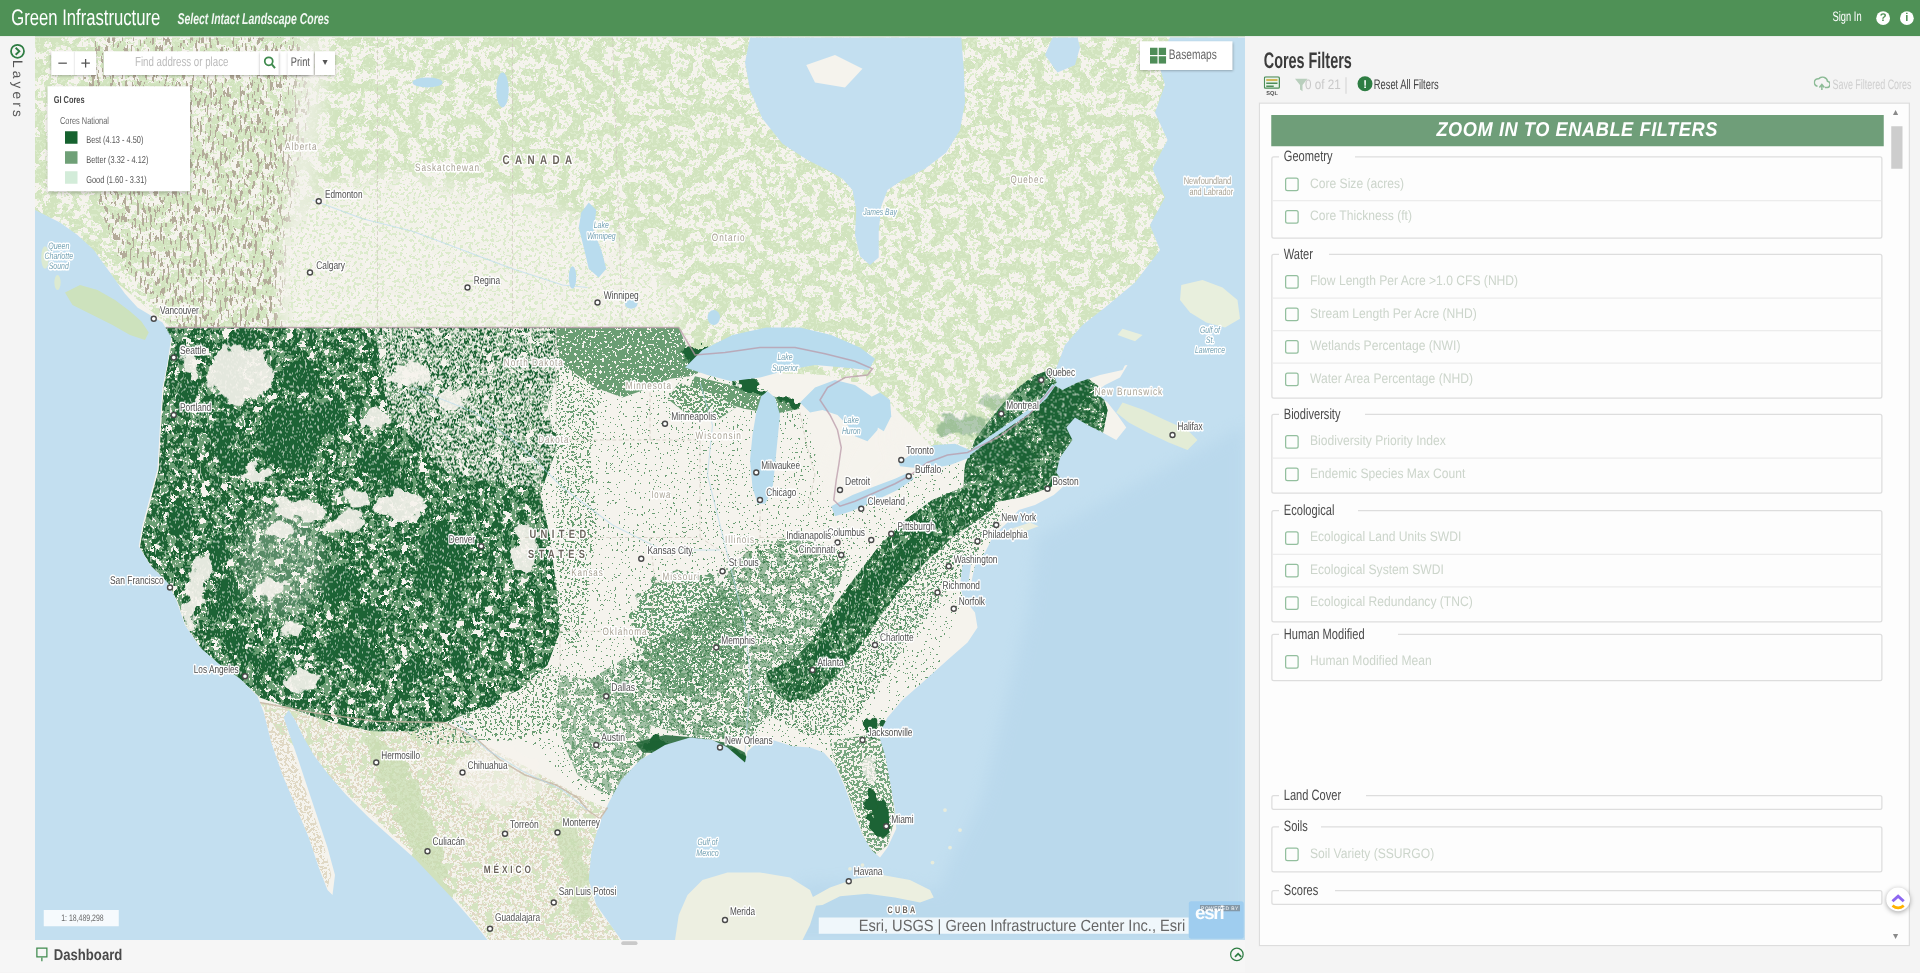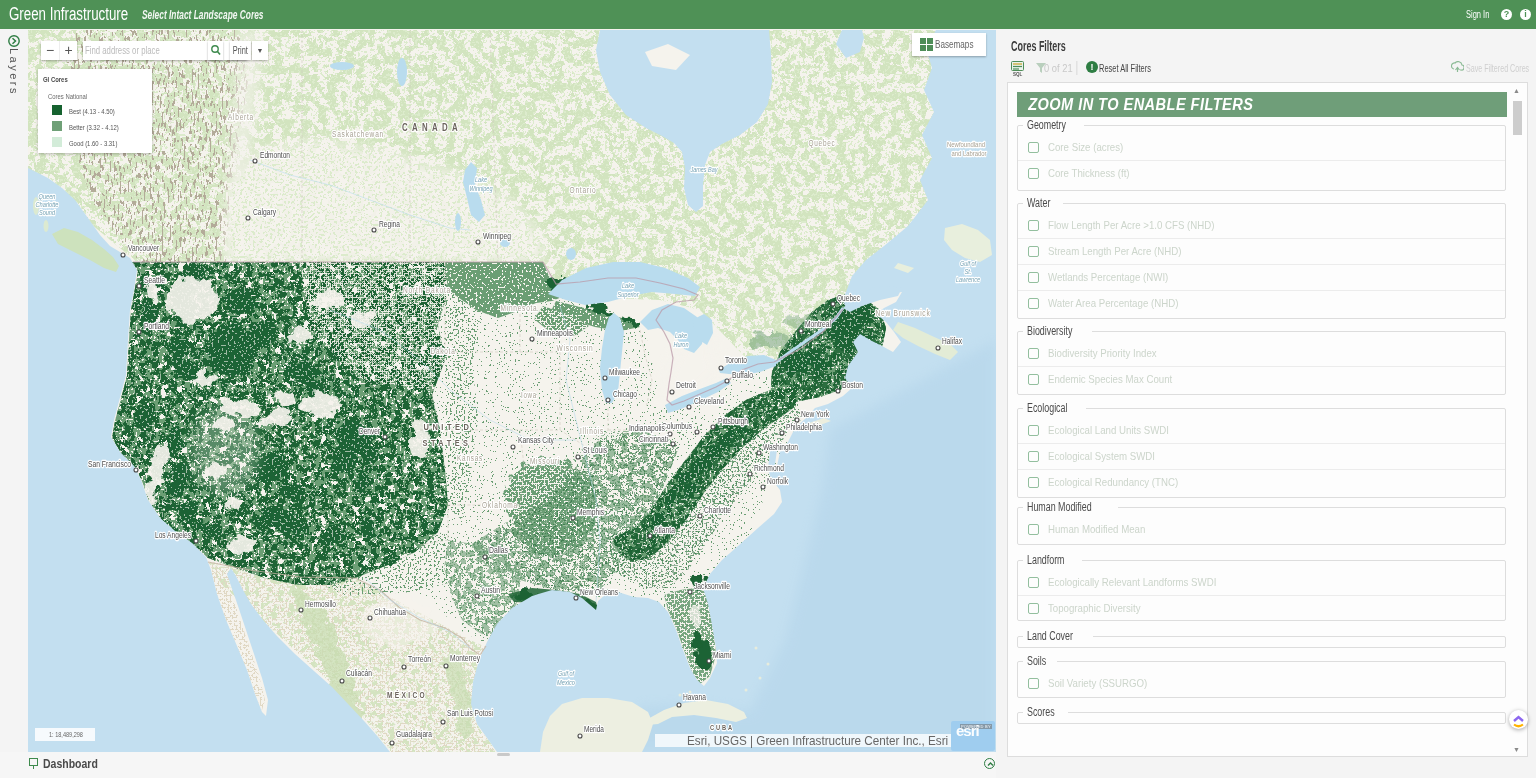--- a/index.html
+++ b/index.html
@@ -7,21 +7,21 @@
 #hdr .t{position:absolute;left:9px;top:4px;font-size:18px}
 #hdr .s{position:absolute;left:142px;top:8px;font-size:12.5px;font-style:italic;font-weight:bold;color:#f2f7f2}
 #hdr .si{position:absolute;left:1466px;top:8px;font-size:11px}
 .hic{position:absolute;top:9px;width:11px;height:11px;border-radius:50%;background:#fff;color:#4f9156;font-size:9px;font-weight:bold;text-align:center;line-height:11px}
 #strip{position:absolute;left:0;top:29px;width:28px;height:749px;background:#f4f4f4}
 #strip .lt{position:absolute;left:7.5px;top:19px;writing-mode:vertical-rl;font-size:11px;color:#555;letter-spacing:2.5px}
 #map{position:absolute;left:28px;top:29px;width:968px;height:723px;overflow:hidden}
 .ov{position:absolute;box-shadow:0 1px 2px rgba(0,0,0,.3);background:#fff}
 #zoomb{left:13px;top:12px;width:36px;height:19px}
 #zoomb span{position:absolute;top:0;width:18px;height:19px;text-align:center;font-size:14px;color:#555;line-height:18px}
-#srch{left:55px;top:12px;width:164px;height:19px;font-size:10.5px;color:#bbb;line-height:19px;padding-left:2px}
+#srch{left:55px;top:12px;width:164px;height:19px;font-size:10.5px;color:#bbb;line-height:19px;padding-left:25px}
 #srchi{position:absolute;left:180px;top:12px;width:15px;height:19px}
 #printb{left:202px;top:12px;width:21px;height:19px;font-size:10px;color:#555;text-align:right;line-height:19px}
 #printd{left:224px;top:12px;width:16px;height:19px;color:#555;font-size:7px;text-align:center;line-height:19px}
 #legend{left:10px;top:40px;width:114px;height:84px;box-shadow:0 1px 3px rgba(0,0,0,.25)}
 #legend .h{position:absolute;left:5px;top:6px;font-size:8px;font-weight:bold;color:#4a4a4a}
 #legend .sh{position:absolute;left:10px;top:23px;font-size:8px;color:#6a6a6a}
 .lrow{position:absolute;left:14px;font-size:8px;color:#555}
 .lsw{position:absolute;width:10px;height:10px}
 #bmaps{left:884px;top:4px;width:74px;height:23px;font-size:11px;color:#666;line-height:23px}
 #scalebox{left:7px;top:699px;width:60px;height:13px;font-size:7.5px;color:#666;text-align:right;line-height:13px;box-shadow:none;background:rgba(255,255,255,.85)}
@@ -29,24 +29,24 @@
 #esri{position:absolute;right:1px;top:692px;width:44px;height:30px;background:#9ecdf0;border-radius:2px;opacity:.95}
 #esri .p{position:absolute;right:3px;top:3px;font-size:4px;color:#fff;background:rgba(125,139,150,.85);padding:0 1px;letter-spacing:.3px}
 #esri .e{position:absolute;left:5px;top:1px;font-size:15px;font-weight:bold;color:#fff;letter-spacing:-1px}
 #dash{position:absolute;left:0;top:752px;width:996px;height:26px;background:#f6f6f6}
 #dash .ic{position:absolute;left:29px;top:6px;width:9px;height:8px;border:1.5px solid #3e8a4d}
 #dash .ic:after{content:"";position:absolute;left:2.5px;top:7px;width:1.5px;height:3px;background:#3e8a4d}
 #dash .t{position:absolute;left:43px;top:5px;font-size:12.5px;font-weight:bold;color:#4a4a4a}
 #dash .up{position:absolute;left:984px;top:6px;width:11px;height:11px;border:1.3px solid #2e7d43;border-radius:50%}
 #dash .dr{position:absolute;left:497px;top:1px;width:13px;height:3px;border-radius:2px;background:#c9c9c9}
 #panel{position:absolute;left:996px;top:29px;width:540px;height:749px;background:#f4f4f4}
-#panel .h1{position:absolute;left:15px;top:9px;font-size:14px;font-weight:bold;color:#3c3c3c}
+#panel .h1{position:absolute;left:15px;top:9px;font-size:18px;font-weight:bold;color:#3c3c3c}
 #ptools{position:absolute;left:15px;top:32px;width:524px;height:18px;font-size:11px}
 #card{position:absolute;left:11px;top:53px;width:521px;height:675px;background:#fdfdfd;border:1px solid #ddd}
-#banner{position:absolute;left:9px;top:9px;width:490px;height:25px;background:#6f9e79;color:#fff;text-align:left;font-size:16px;font-style:italic;letter-spacing:.5px;line-height:25px;font-weight:bold}
+#banner{position:absolute;left:9px;top:9px;width:490px;height:25px;background:#6f9e79;color:#fff;text-align:center;font-size:16px;font-style:italic;letter-spacing:.5px;line-height:25px;font-weight:bold}
 fieldset{position:absolute;left:9px;width:489px;border:1px solid #ddd;border-radius:2px;background:#fdfdfd;padding:3px 0 0 0}
 legend{font-size:12px;font-weight:normal;color:#4a4a4a;padding:0 4px;margin-left:5px}
 .fitem{position:relative;height:26px;border-bottom:1px solid #ececec}
 .fitem.last{border-bottom:none}
 .cb{position:absolute;left:10px;top:7px;width:11px;height:11px;border:1.5px solid #93bf9e;border-radius:2px}
 .fl{position:absolute;left:30px;top:6px;font-size:11px;color:#ccd5cb}
 #vscroll{position:absolute;right:3px;top:4px;width:13px;height:666px}
 #vscroll .ar{position:absolute;left:2px;color:#8a8a8a;font-size:7px}
 #vscroll .thumb{position:absolute;left:2px;top:14px;width:9px;height:34px;background:#cdcdcd}
 #clickup{position:absolute;left:1509px;top:710px;width:19px;height:19px;border-radius:50%;background:#fff;box-shadow:0 1px 4px rgba(0,0,0,.35)}
@@ -620,31 +620,20 @@
           <span class="fl"><span class="cx" style="transform:scaleX(0.88)">Ecological Redundancy (TNC)</span></span>
         </div>
   </fieldset>
   <fieldset style="top:417px;height:45px">
         <legend><span class="cx">Human Modified</span></legend>
     <div class="fitem last">
           <span class="cb"></span>
           <span class="fl"><span class="cx" style="transform:scaleX(0.88)">Human Modified Mean</span></span>
         </div>
   </fieldset>
-  <fieldset style="top:470px;height:68px">
-        <legend><span class="cx">Landform</span></legend>
-    <div class="fitem">
-          <span class="cb"></span>
-          <span class="fl"><span class="cx" style="transform:scaleX(0.88)">Ecologically Relevant Landforms SWDI</span></span>
-        </div>
-    <div class="fitem last">
-          <span class="cb"></span>
-          <span class="fl"><span class="cx" style="transform:scaleX(0.88)">Topographic Diversity</span></span>
-        </div>
-  </fieldset>
   <fieldset style="top:546px;height:19px">
         <legend><span class="cx">Land Cover</span></legend>
       </fieldset>
   <fieldset style="top:571px;height:44px">
         <legend><span class="cx">Soils</span></legend>
     <div class="fitem last">
           <span class="cb"></span>
           <span class="fl"><span class="cx" style="transform:scaleX(0.88)">Soil Variety (SSURGO)</span></span>
         </div>
   </fieldset>

